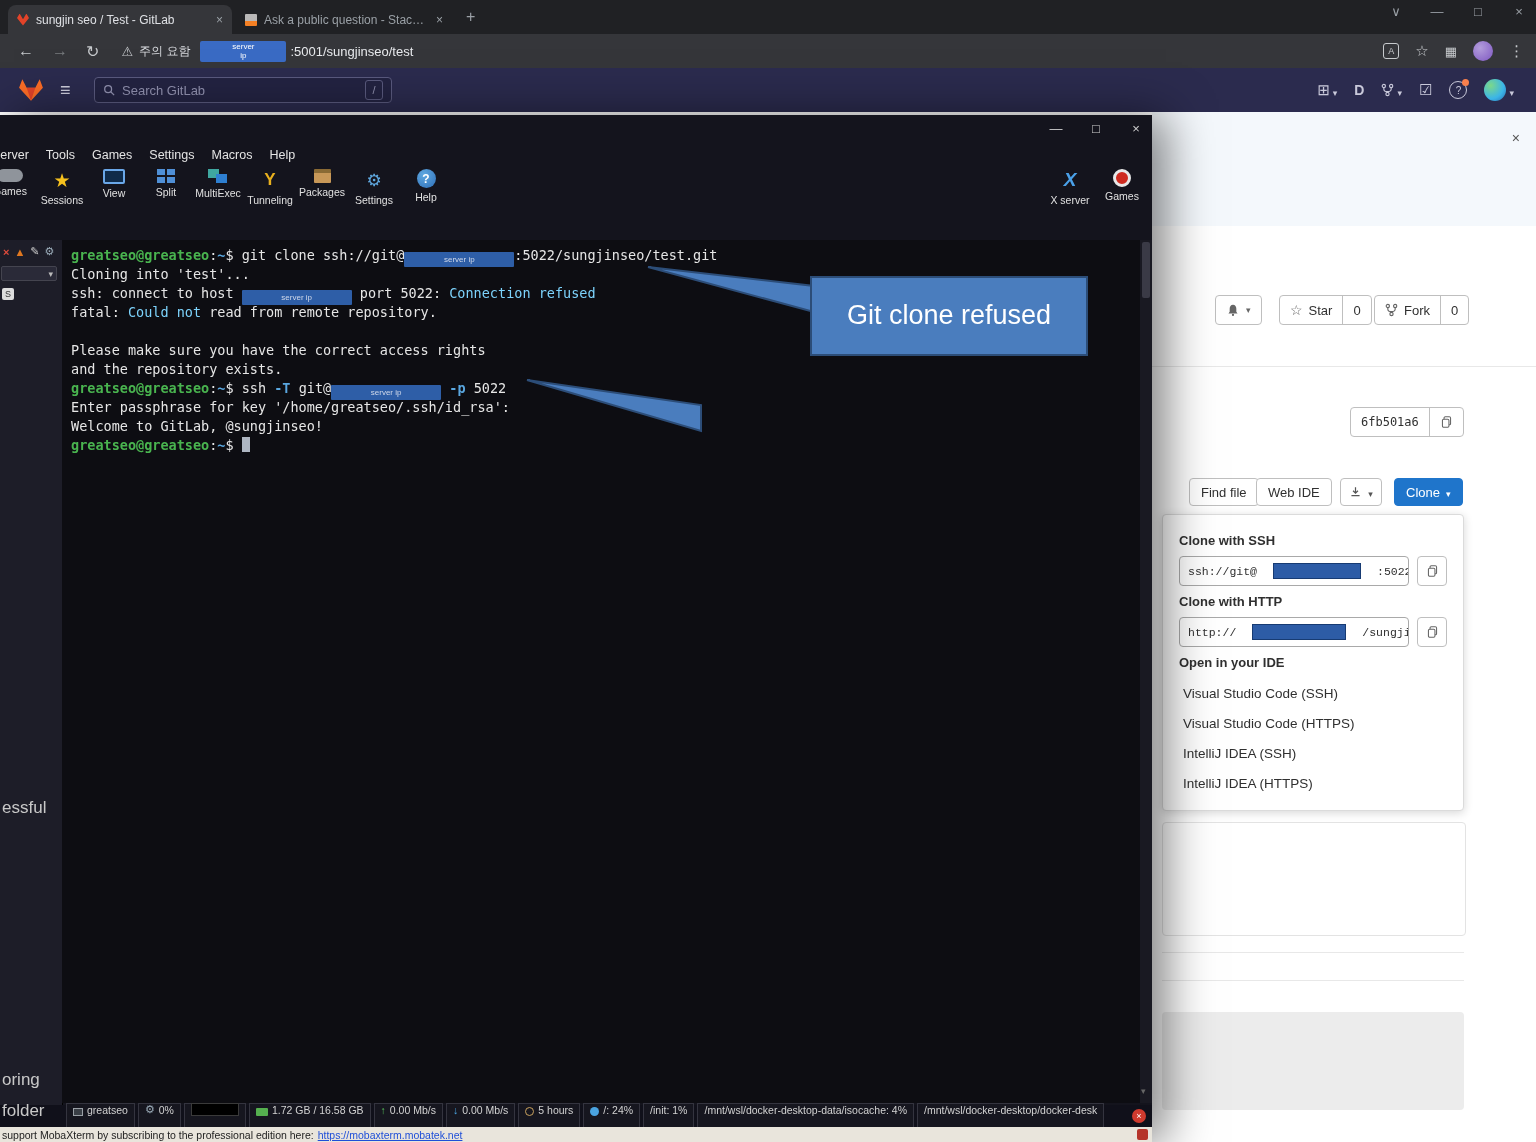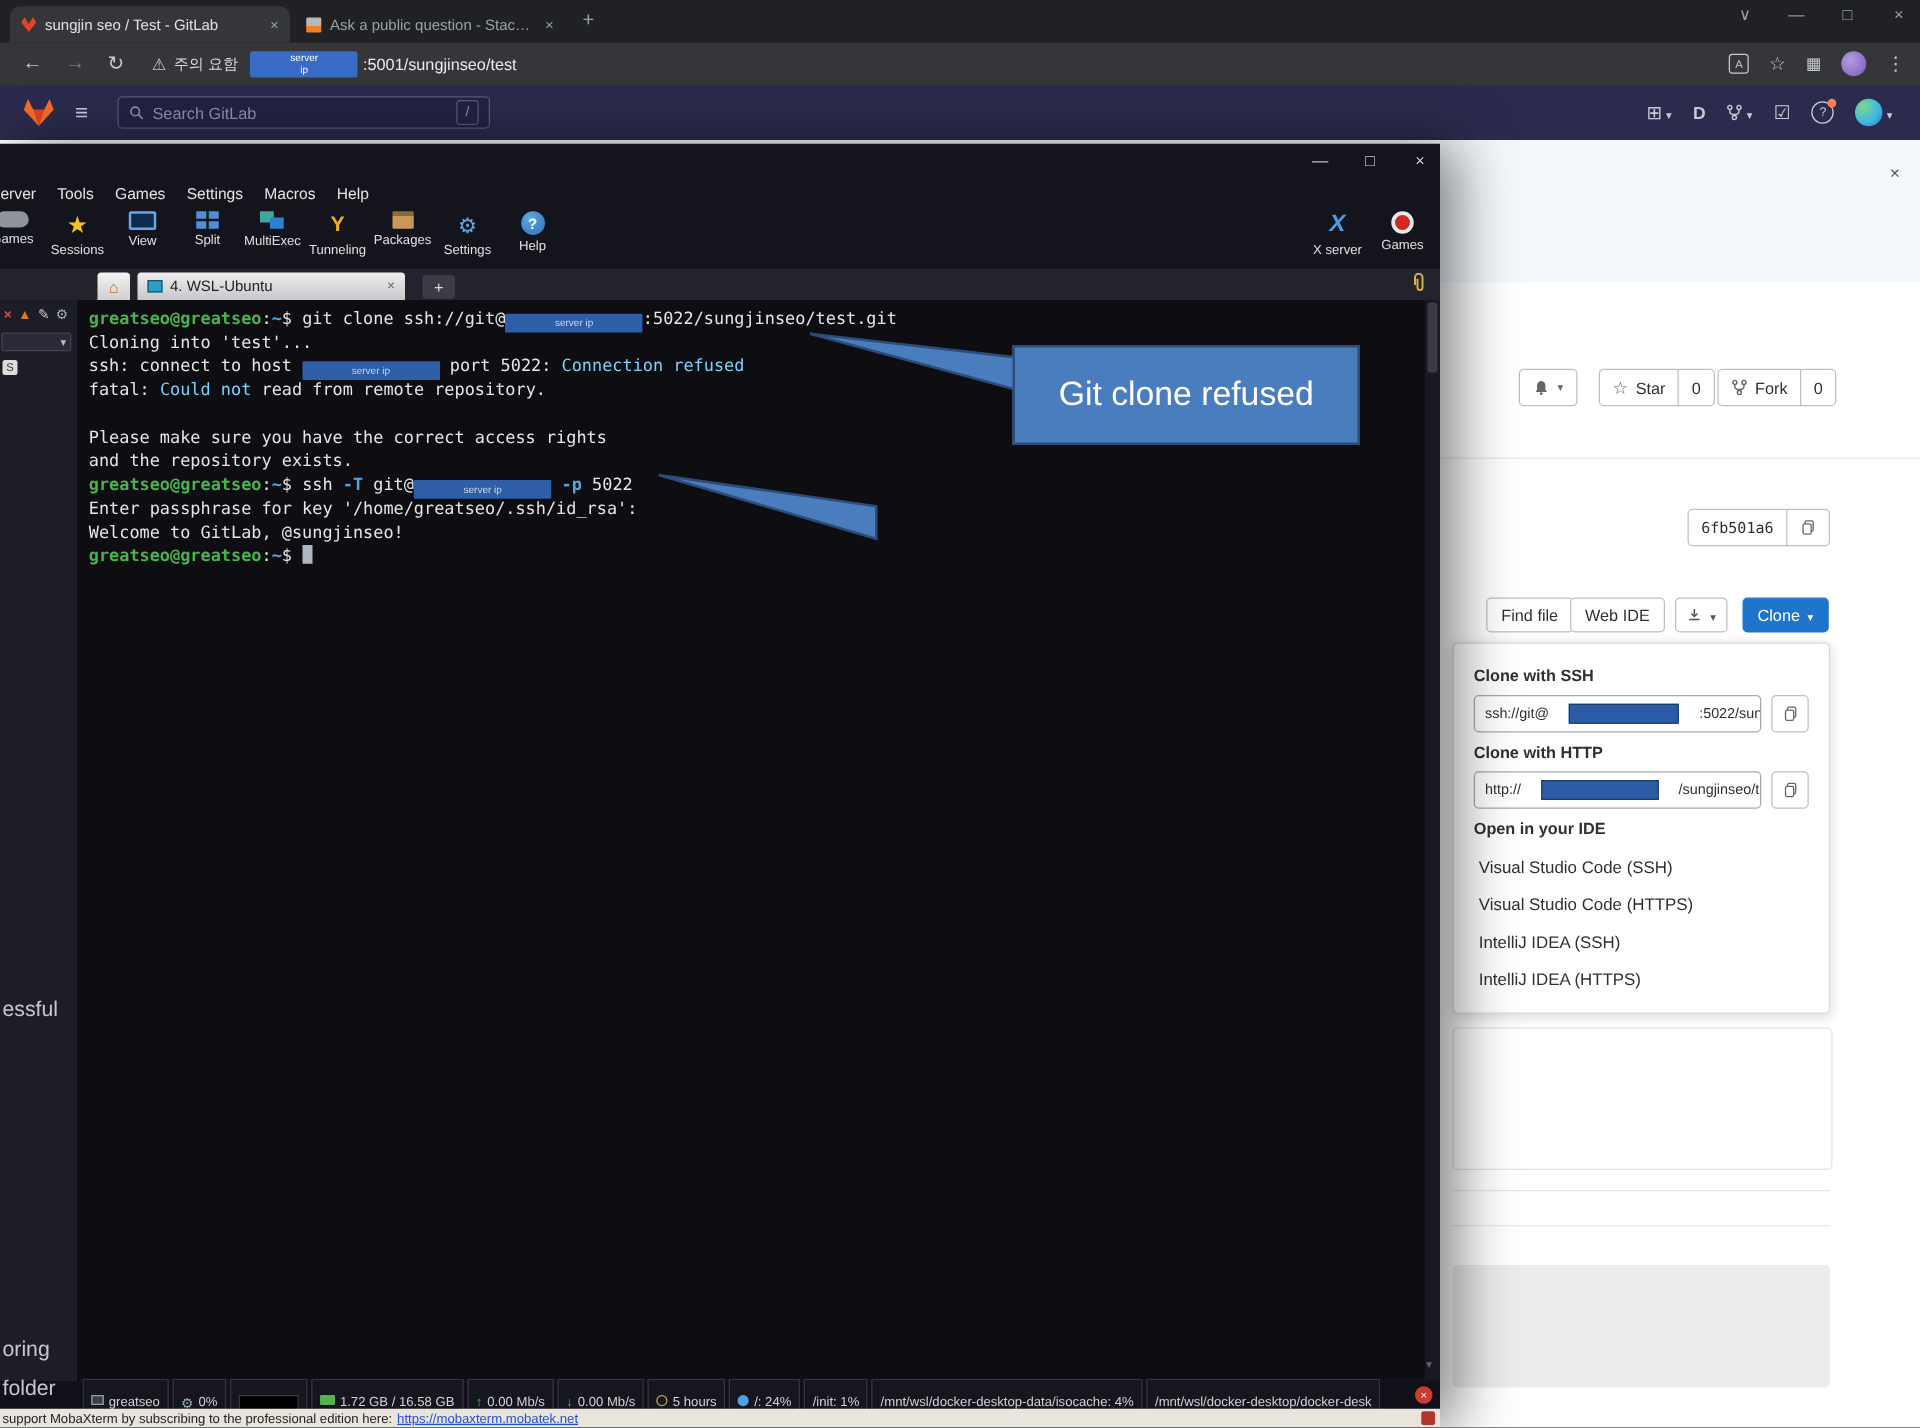--- a/index.html
+++ b/index.html
@@ -76,21 +76,21 @@
   .mono{font-family:"DejaVu Sans Mono",monospace}
   #clone-btn{background:#1f75cb;border-color:#1f75cb;color:#fff}
   #clone-btn .g-caret::before{font-size:9px}
   .dl .g-caret::before{font-size:9px}
 
   #clone-dd{left:1162px;top:514px;width:302px;background:#fff;border:1px solid #dbdbdb;border-radius:4px;
       box-shadow:0 2px 10px rgba(0,0,0,.16);padding:12px 16px 12px;box-sizing:border-box;z-index:5}
   .dd-h{font-size:13px;font-weight:bold;color:#303030;margin:6px 0 8px}
   .dd-row{display:flex;gap:8px;margin-bottom:8px}
   .dd-input{flex:1;height:30px;border:1px solid #a9a9a9;border-radius:4px;display:flex;align-items:center;
-      padding:0 8px;font-family:Liberation Sans, sans-serif;font-size:11.5px;color:#303030;white-space:nowrap;
+      padding:0 8px;font-family:Liberation Mono, monospace;font-size:11.5px;color:#303030;white-space:nowrap;
       overflow:hidden;gap:16px;box-sizing:border-box}
   .redact-inline{display:inline-block;width:88px;height:16px;background:#2d5ca6;border:1px solid #173b73;flex:none;box-sizing:border-box}
   .copy-btn{width:30px;height:30px;border:1px solid #bfbfbf;border-radius:4px;background:#fff;display:flex;
       align-items:center;justify-content:center;flex:none;box-sizing:border-box}
   #ide-list{margin-top:2px}
   .ide-item{height:30px;display:flex;align-items:center;font-size:13.5px;color:#303030;padding:0 4px}
   .panel{position:absolute;border:1px solid #e3e3e3;border-radius:4px;background:#fff}
   #gray-panel{left:1162px;top:1012px;width:302px;height:98px;background:#ececec;border-radius:4px}
 
   
@@ -163,21 +163,21 @@
 
   #arrows{left:0;top:0;position:absolute;z-index:11;pointer-events:none}
   .callout{position:absolute;background:#4a7dbe;border:2px solid #2c4d78;color:#fff;display:flex;align-items:center;
       justify-content:center;text-align:center;font-size:27px;line-height:1.32;z-index:12;box-sizing:border-box}
   #callout1{left:810px;top:161px;width:278px;height:80px;padding:0 30px}
   #callout2{left:697px;top:273px;width:306px;height:74px;padding:0 22px}
 
   #status-bar{left:0;top:990px;width:1152px;height:22px;background:#10101a;display:flex;align-items:center;
       padding-left:66px;box-sizing:border-box;position:absolute;gap:3px}
   #status-items{display:flex;gap:3px;align-items:center;overflow:hidden;flex:1}
-  .sseg{height:17px;border:1px solid #34343f;background:#16161f;display:inline-flex;align-items:flex-start;gap:4px;
+  .sseg{height:17px;border:1px solid #34343f;background:#16161f;display:inline-flex;align-items:flex-end;gap:4px;
       padding:12px 6px;font-size:10.5px;color:#d2d2d2;white-space:nowrap;box-sizing:border-box;flex:none}
   .si-session{width:10px;height:8px;background:#3a3f46;border:1px solid #9aa0a6;box-sizing:border-box}
   .si-cpu::before{content:"⚙";color:#9aabb8;font-size:11px}
   .sprogress{width:46px;height:11px;background:#000;border:1px solid #3a3a3a}
   .si-ram{width:12px;height:8px;background:#55b04f;border-radius:1px}
   .si-up::before{content:"↑";color:#57c05a;font-weight:bold}
   .si-down::before{content:"↓";color:#4aa3e0;font-weight:bold}
   .si-clock{width:9px;height:9px;border-radius:50%;border:1.5px solid #c9a25e;box-sizing:border-box}
   .si-disk{width:9px;height:9px;border-radius:50%;background:#4aa3e0}
   #status-close{width:14px;height:14px;border-radius:50%;background:#cf3a2e;color:#fff;font-size:9px;
@@ -432,36 +432,20 @@
       <div class="tbtn" data-name="toolbar-xserver-button">
         <span class="ticon ti-xserver" data-name="xserver-icon"></span>
         <span class="tlabel" data-name="toolbar-label">X server</span>
       </div>
       <div class="tbtn" data-name="toolbar-exit-button">
         <span class="ticon ti-exit" data-name="exit-icon"></span>
         <span class="tlabel" data-name="toolbar-label">Games</span>
       </div>
     </div>
 
-  <div id="moba-tabs" data-name="terminal-tab-bar">
-    <div id="home-tab" class="abs" data-name="home-tab">
-        <span class="g-home" data-name="home-icon"></span>
-      </div>
-    <div id="term-tab" class="abs" data-name="terminal-tab-wsl-ubuntu">
-      <span class="wsl-ic" data-name="wsl-session-icon"></span>
-      <span data-name="terminal-tab-title">4. WSL-Ubuntu</span>
-      <span class="tab-close g-x" data-name="tab-close-icon"></span>
-    </div>
-    <div id="plus-tab" class="abs" data-name="new-terminal-tab-button">
-        <span class="g-plus" data-name="plus-icon"></span>
-      </div>
-    <svg id="clip" width="14" height="17" viewBox="0 0 14 17" data-name="paperclip-icon">
-      <path d="M4 10 V4 a3 3 0 0 1 6 0 v8 a2 2 0 0 1 -4 0 V5" fill="none" stroke="#d8b13c" stroke-width="1.6"></path>
-    </svg>
-  </div>
 
   <div id="moba-side" data-name="mobaxterm-left-sidebar">
     <div class="side-icons" data-name="sidebar-tool-icons">
       <span class="si-x g-x" data-name="delete-icon"></span>
       <span class="si-tri g-tri" data-name="sessions-icon"></span>
       <span class="si-pencil g-pencil" data-name="edit-icon"></span>
       <span class="si-gear g-gear" data-name="settings-icon"></span>
     </div>
     <div id="side-dd" data-name="sidebar-filter-dropdown">
         <span class="g-caret" data-name="chevron-down-icon"></span>

